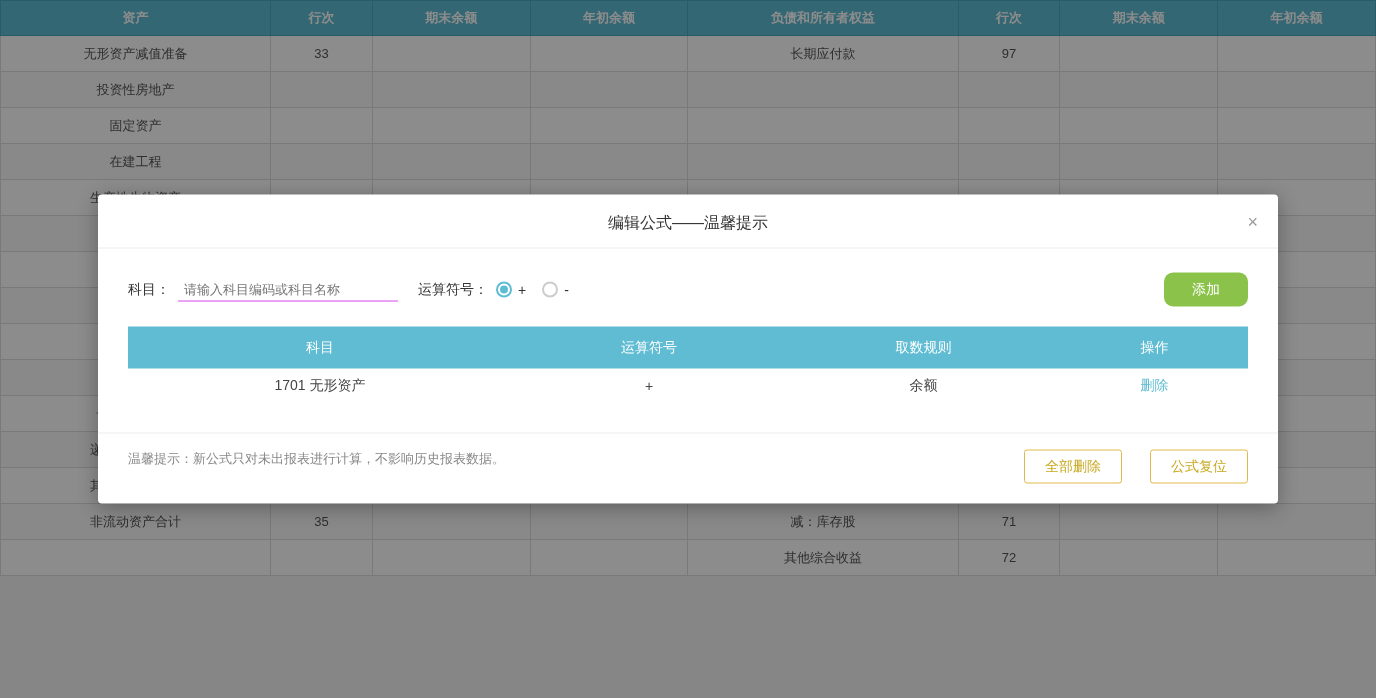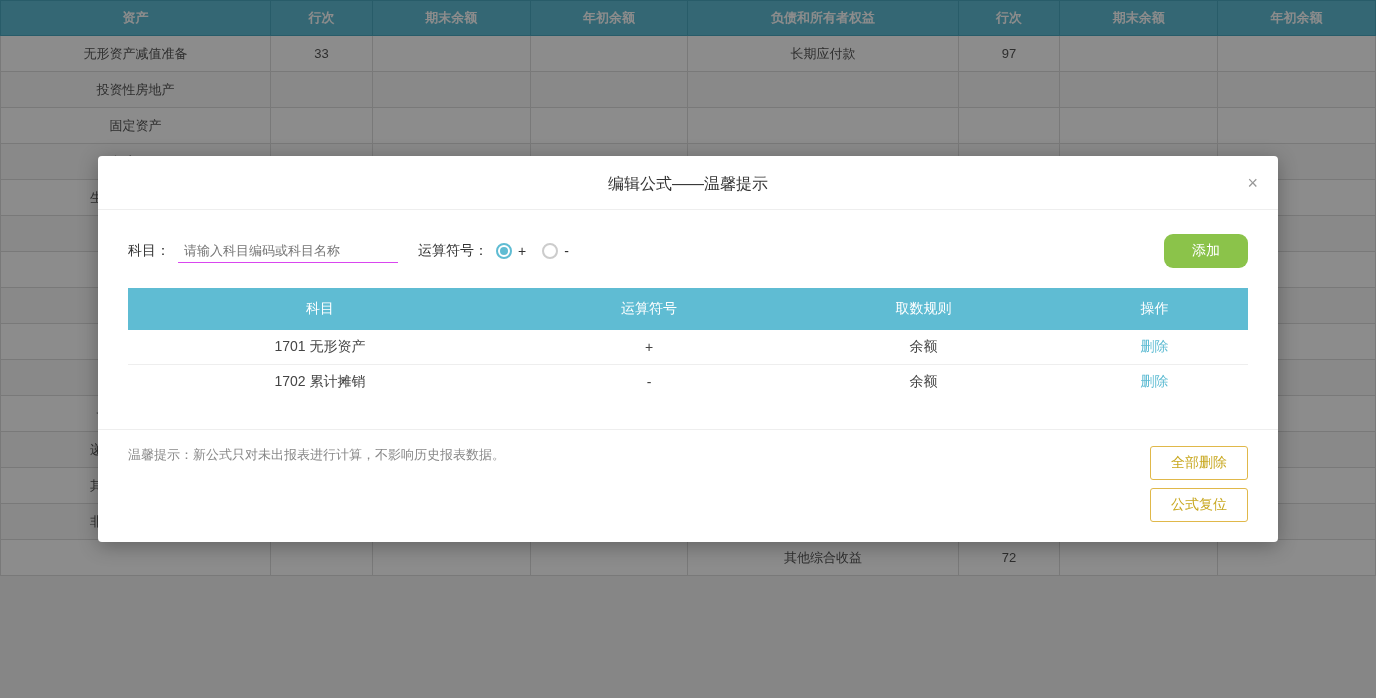--- a/index.html
+++ b/index.html
@@ -262,22 +262,21 @@
       margin-top: 10px;
     }
 
     .hint-text {
       color: #888;
       font-size: 13px;
     }
 
     .footer-buttons {
       display: flex;
-      gap: 8px;
-      flex-direction: column;
+      gap: 28px;
     }
 
     .outline-btn {
       background: #fff;
       border: 1px solid #e0b84a;
       color: #c8a820;
       border-radius: 3px;
       padding: 7px 20px;
       font-size: 14px;
       cursor: pointer;
@@ -500,26 +499,20 @@
           <th>操作</th>
         </tr>
       </thead>
       <tbody>
         <tr>
           <td>1701 无形资产</td>
           <td>+</td>
           <td>余额</td>
           <td><a class="delete-link">删除</a></td>
         </tr>
-        <tr>
-          <td>1702 累计摊销</td>
-          <td>-</td>
-          <td>余额</td>
-          <td><a class="delete-link">删除</a></td>
-        </tr>
       </tbody>
     </table>
   </div>
 
   <div class="modal-footer">
     <span class="hint-text">温馨提示：新公式只对未出报表进行计算，不影响历史报表数据。</span>
     <div class="footer-buttons">
       <button class="outline-btn">全部删除</button>
       <button class="outline-btn">公式复位</button>
     </div>

